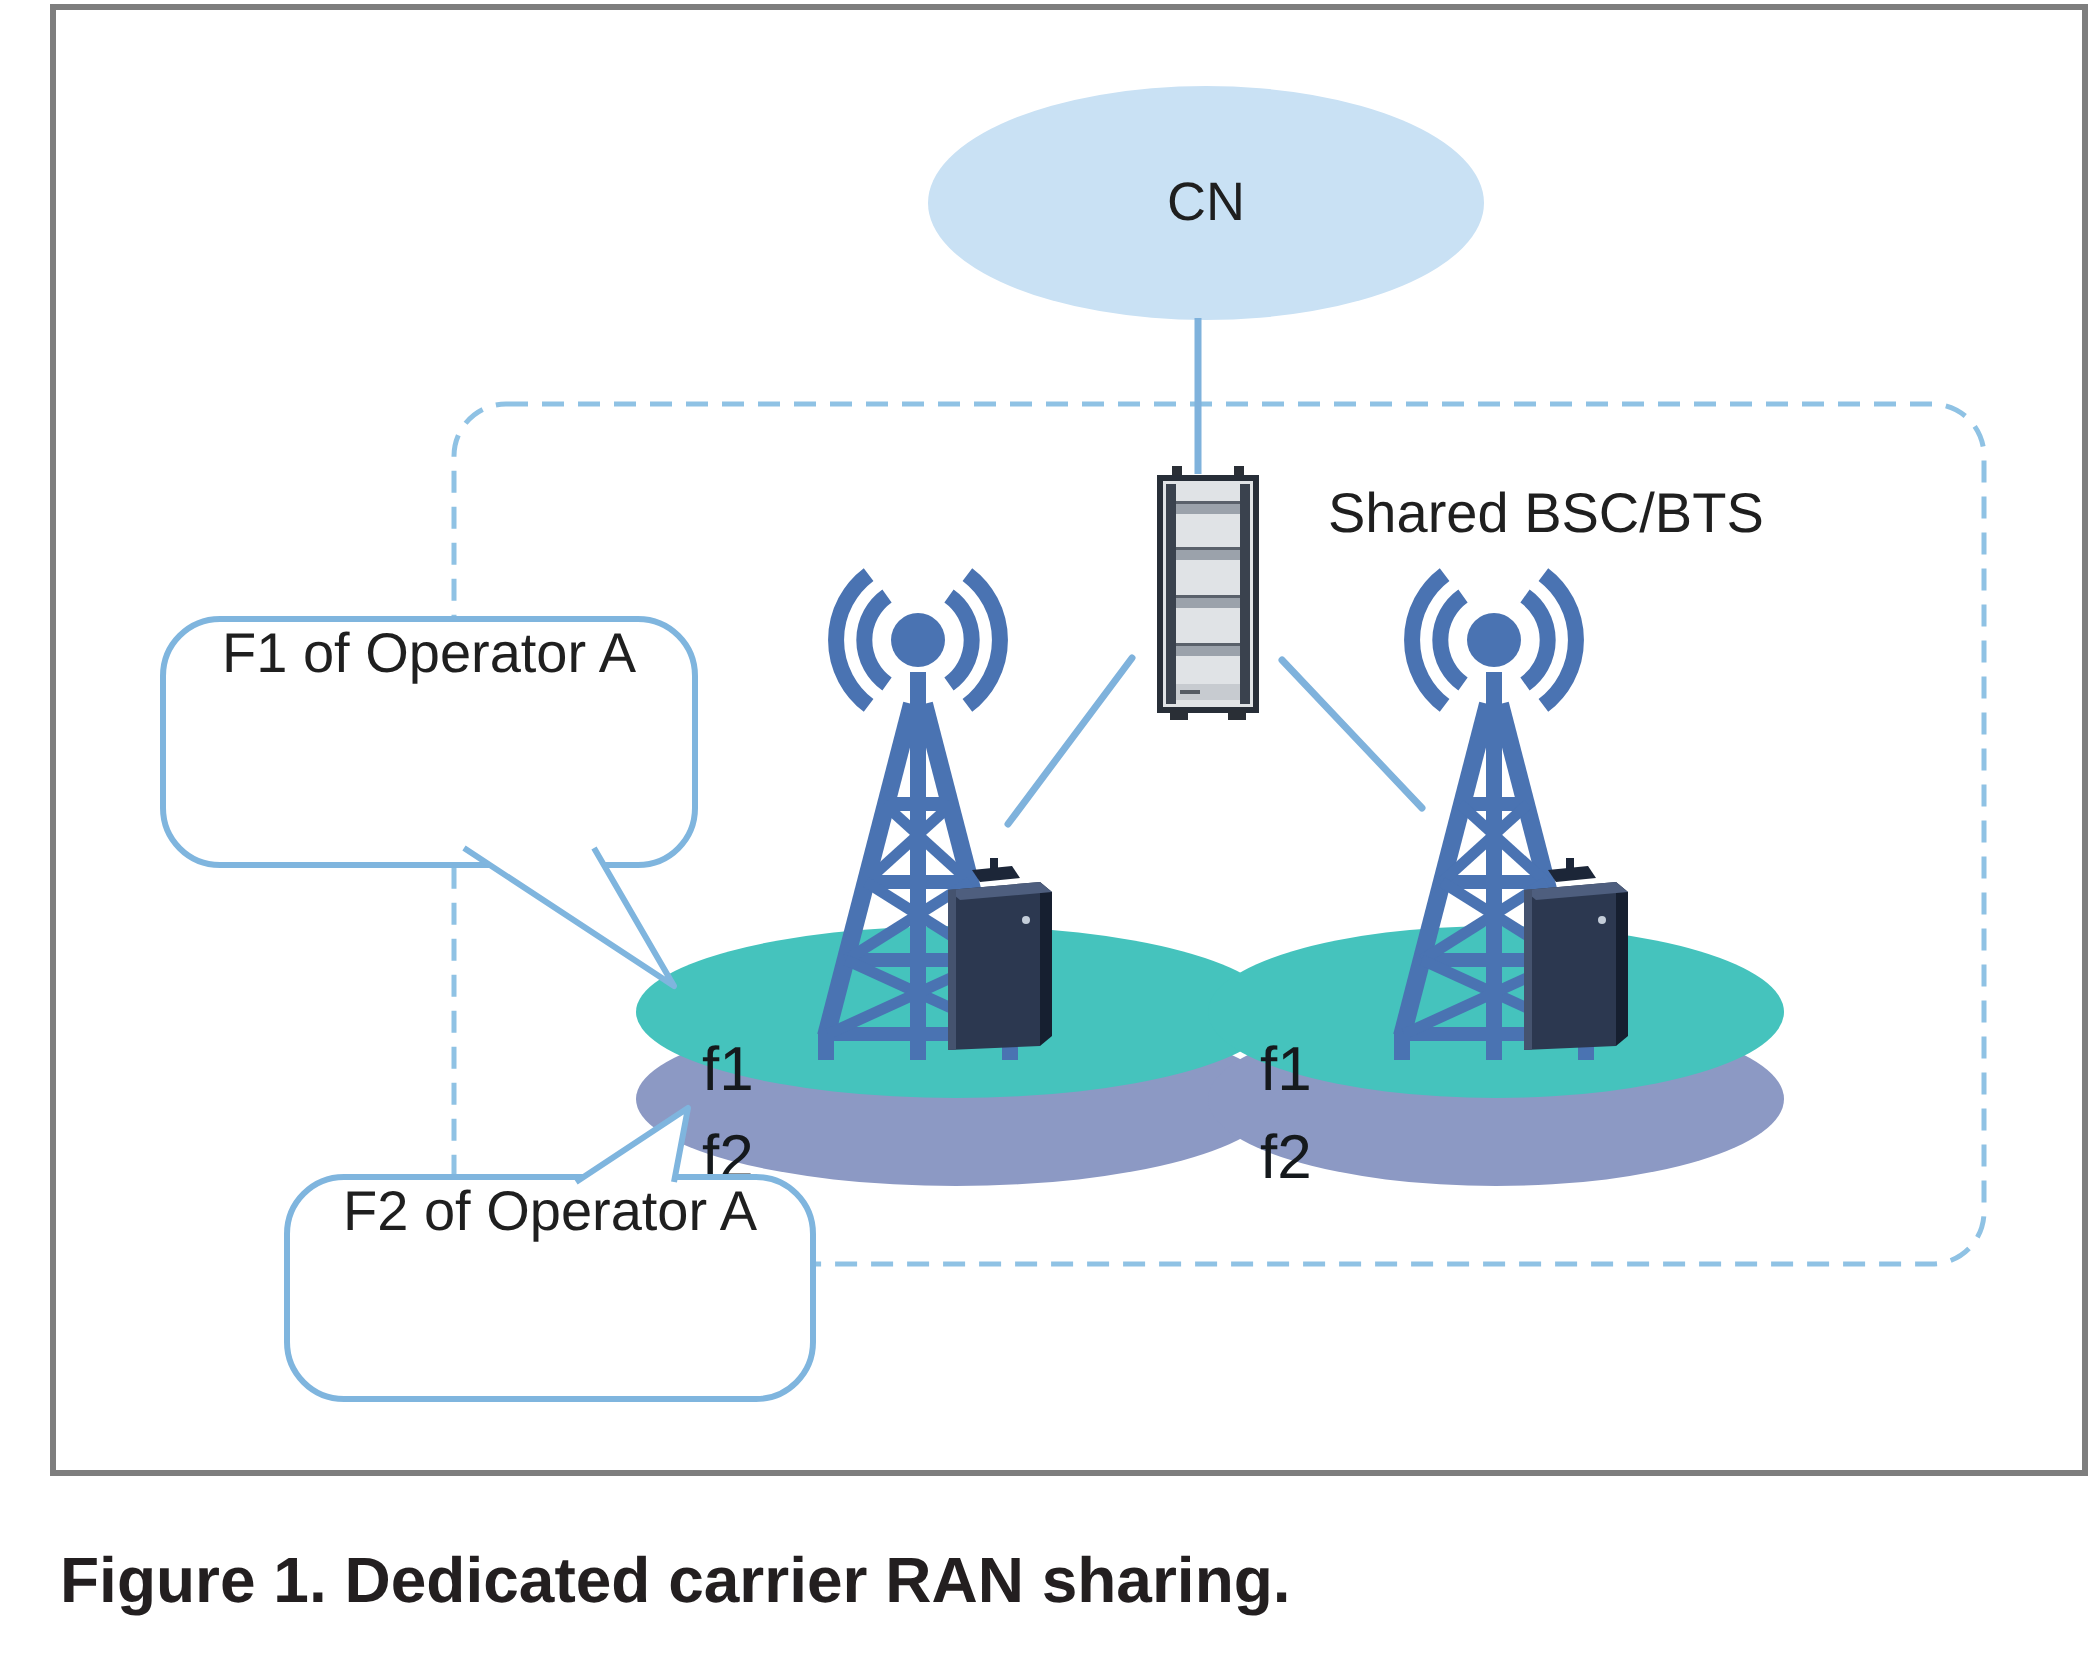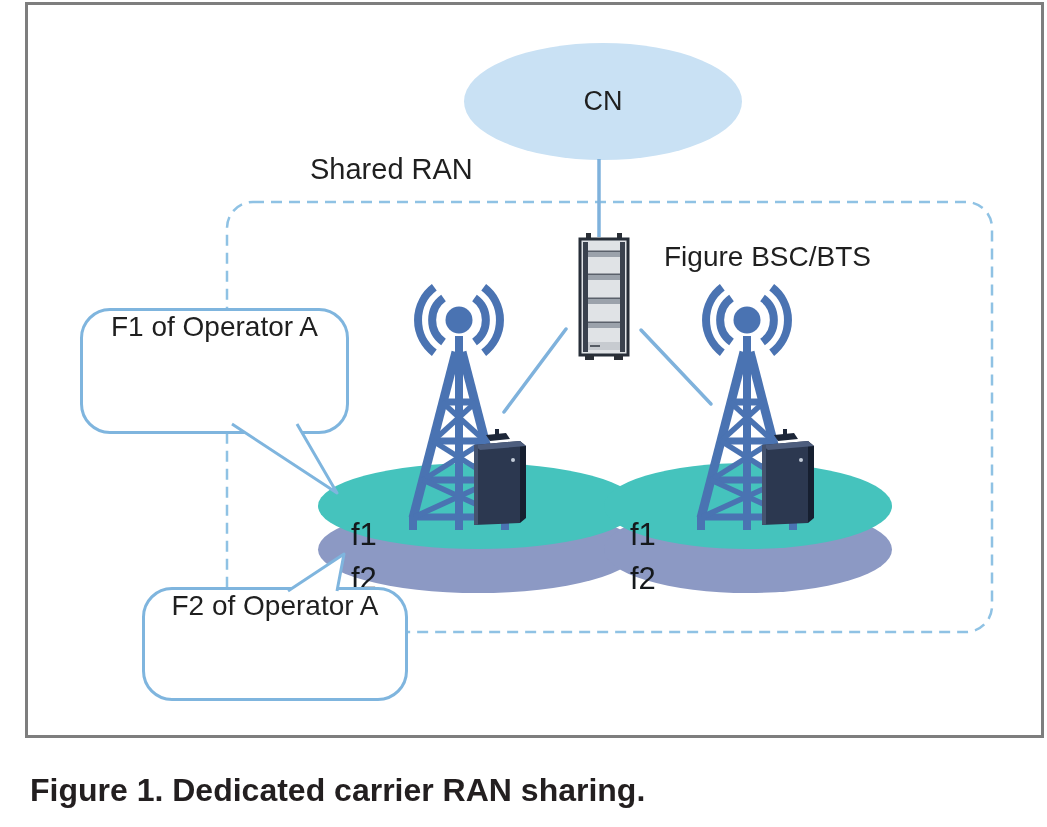--- a/index.html
+++ b/index.html
@@ -45,22 +45,21 @@
 <body>
 
 <div class="stage">
 
   <div class="abs panel"></div>
 
   <div class="abs cn-ellipse">
     <span>CN</span>
   </div>
 
-  <div class="abs lbl lbl-shared-ran">Shared RAN</div>
-  <div class="abs lbl lbl-bsc">Figure BSC/BTS</div>
+  <div class="abs lbl lbl-bsc">Shared BSC/BTS</div>
 
   <div class="abs cell f2-fill cell-l-f2"></div>
   <div class="abs cell f2-fill cell-r-f2"></div>
   <div class="abs cell f1-fill cell-l-f1"></div>
   <div class="abs cell f1-fill cell-r-f1"></div>
 
   <div class="abs f-lbl" style="left:351px;top:488px;">f1</div>
   <div class="abs f-lbl" style="left:351px;top:532px;">f2</div>
   <div class="abs f-lbl" style="left:630px;top:488px;">f1</div>
   <div class="abs f-lbl" style="left:630px;top:532px;">f2</div>

